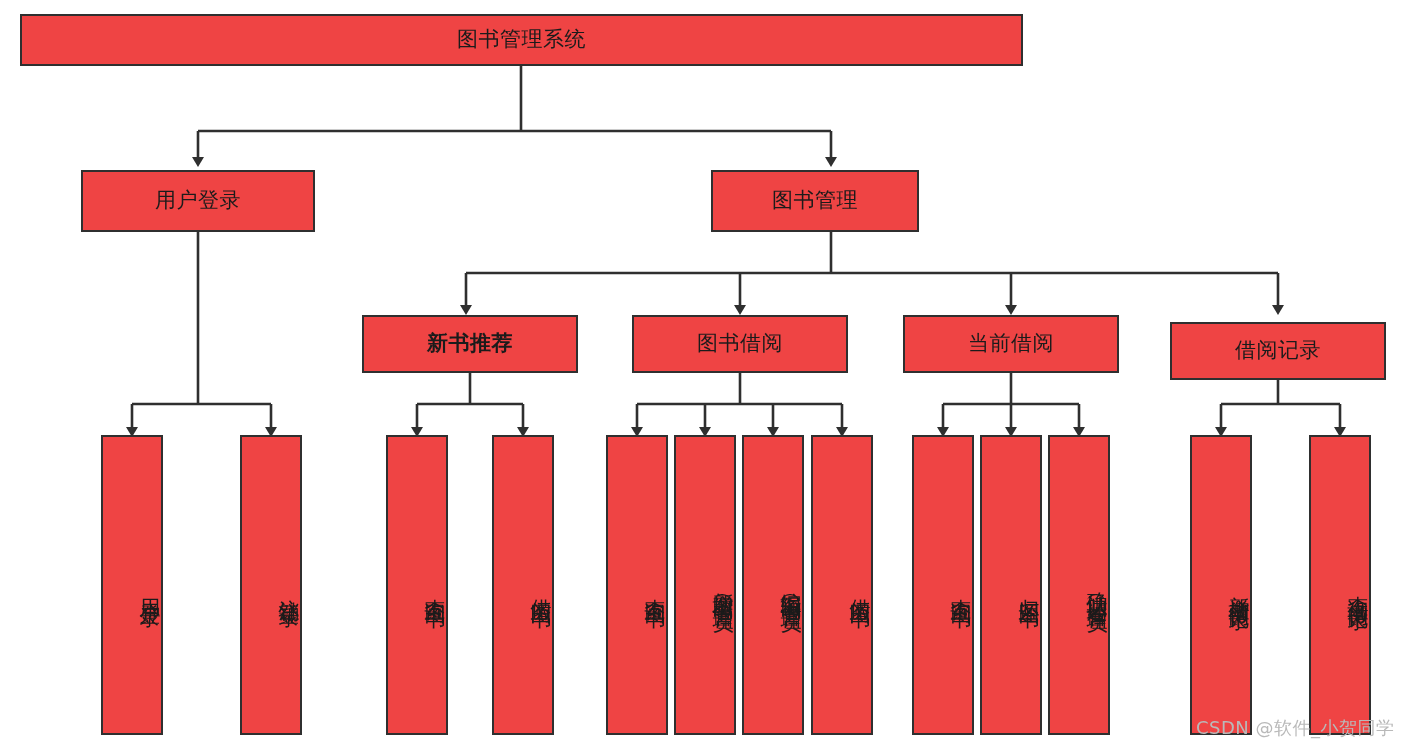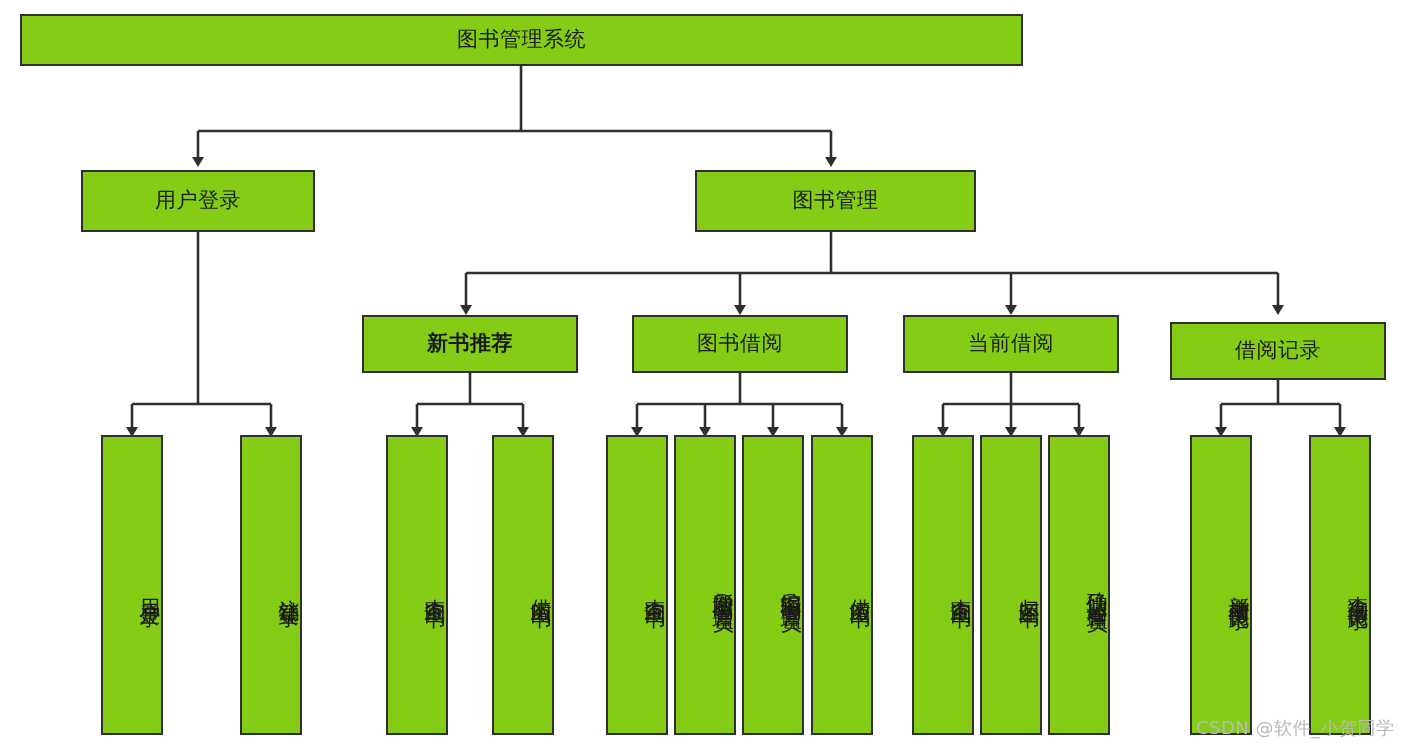--- a/index.html
+++ b/index.html
@@ -22,21 +22,21 @@
     left: 0;
     top: 0;
     width: 1405px;
     height: 747px;
     pointer-events: none;
   }
   .node {
     position: absolute;
     box-sizing: border-box;
     border: 2px solid #2f2f2f;
-    background: #84cc16;
+    background: #ef4444;
     color: #1b1b1b;
     display: flex;
     align-items: center;
     justify-content: center;
     text-align: center;
   }
   .node.h {
     font-size: 21px;
     letter-spacing: 0.5px;
     line-height: 1.1;
@@ -122,21 +122,21 @@
     </g>
   </svg>
 
   <div class="node h" style="left:20px; top:14px; width:1003px; height:52px;">
     <span>图书管理系统</span>
   </div>
 
   <div class="node h" style="left:81px; top:170px; width:234px; height:62px;">
     <span>用户登录</span>
   </div>
-  <div class="node h" style="left:695px; top:170px; width:281px; height:62px;">
+  <div class="node h" style="left:711px; top:170px; width:208px; height:62px;">
     <span>图书管理</span>
   </div>
 
   <div class="node h" style="left:362px; top:315px; width:216px; height:58px;font-weight:bold;">
     <span>新书推荐</span>
   </div>
   <div class="node h" style="left:632px; top:315px; width:216px; height:58px;">
     <span>图书借阅</span>
   </div>
   <div class="node h" style="left:903px; top:315px; width:216px; height:58px;">

